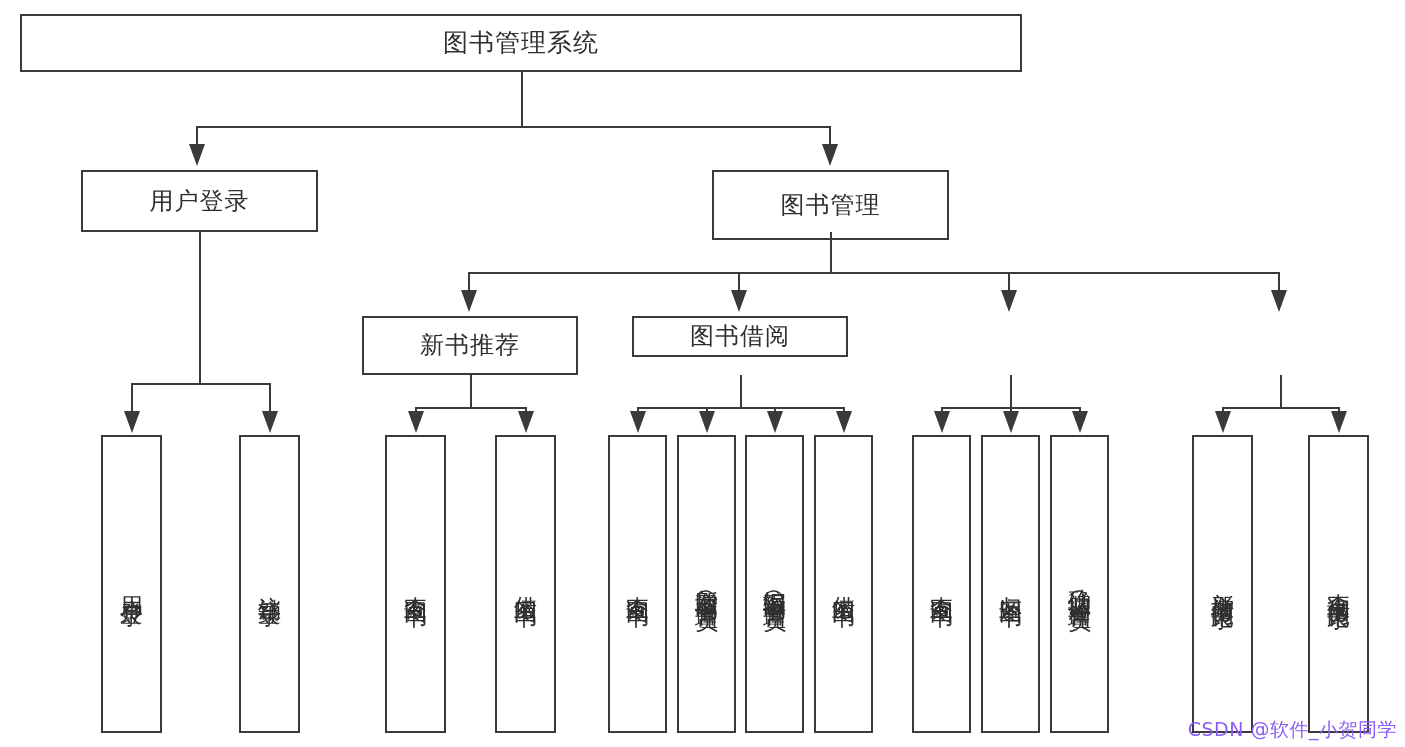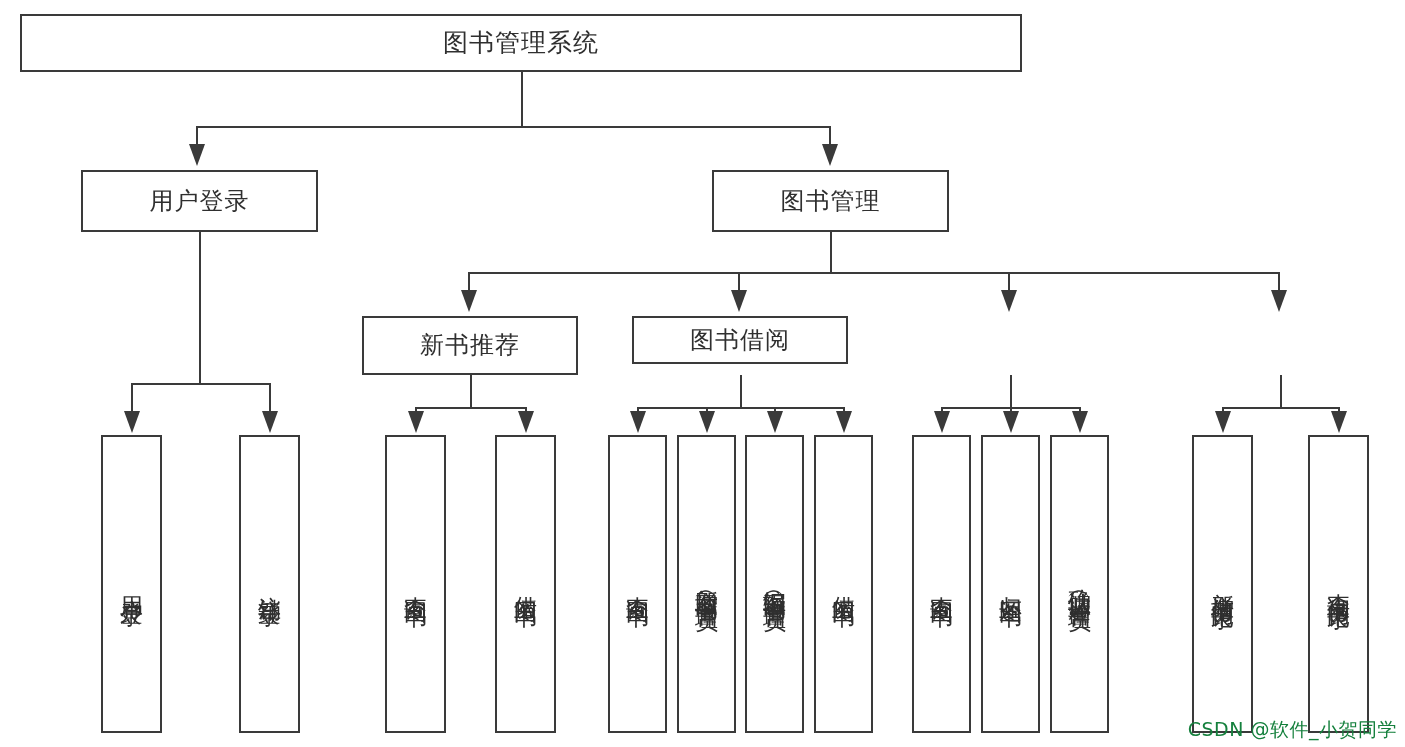--- a/index.html
+++ b/index.html
@@ -63,21 +63,21 @@
     border-left:8px solid transparent;
     border-right:8px solid transparent;
     border-top:22px solid #3a3a3a;
   }
   
   .watermark{
     position:absolute;
     right:8px;
     bottom:4px;
     font-size:19px;
-    color:#15803d;
+    color:#8b5cf6;
     white-space:nowrap;
     letter-spacing:0.5px;
     pointer-events:none;
   }
 </style>
 </head>
 <body>
 
 <div id="canvas">
 
@@ -87,21 +87,21 @@
 
   <div class="hline" style="left:196px;top:126px;width:634px;"></div>
 
   <div class="vline" style="left:196px;top:126px;height:20px;"></div>
   <div class="arrow" style="left:189px;top:144px;"></div>
   <div class="vline" style="left:829px;top:126px;height:20px;"></div>
   <div class="arrow" style="left:822px;top:144px;"></div>
 
   <div class="node horiz" style="left:81px;top:170px;width:237px;height:62px;">用户登录</div>
 
-  <div class="node horiz" style="left:712px;top:170px;width:237px;height:62px;">图书管理</div>
+  <div class="node horiz" style="left:712px;top:170px;width:237px;height:70px;">图书管理</div>
 
   <div class="vline" style="left:199px;top:232px;height:151px;"></div>
   <div class="hline" style="left:131px;top:383px;width:138px;"></div>
   <div class="vline" style="left:131px;top:383px;height:30px;"></div>
   <div class="arrow" style="left:124px;top:411px;"></div>
   <div class="vline" style="left:269px;top:383px;height:30px;"></div>
   <div class="arrow" style="left:262px;top:411px;"></div>
 
   <div class="vline" style="left:830px;top:232px;height:40px;"></div>
   <div class="hline" style="left:468px;top:272px;width:811px;"></div>
@@ -110,21 +110,21 @@
   <div class="arrow" style="left:461px;top:290px;"></div>
   <div class="vline" style="left:738px;top:272px;height:20px;"></div>
   <div class="arrow" style="left:731px;top:290px;"></div>
   <div class="vline" style="left:1008px;top:272px;height:20px;"></div>
   <div class="arrow" style="left:1001px;top:290px;"></div>
   <div class="vline" style="left:1278px;top:272px;height:20px;"></div>
   <div class="arrow" style="left:1271px;top:290px;"></div>
 
   <div class="node horiz" style="left:362px;top:316px;width:216px;height:59px;text-align:center;">新书推荐</div>
 
-  <div class="node horiz" style="left:632px;top:316px;width:216px;height:48px;">图书借阅</div>
+  <div class="node horiz" style="left:632px;top:316px;width:216px;height:41px;">图书借阅</div>
 
 
 
   <div class="vline" style="left:470px;top:375px;height:32px;"></div>
   <div class="hline" style="left:415px;top:407px;width:110px;"></div>
   <div class="vline" style="left:415px;top:407px;height:8px;"></div>
   <div class="arrow" style="left:408px;top:411px;"></div>
   <div class="vline" style="left:525px;top:407px;height:8px;"></div>
   <div class="arrow" style="left:518px;top:411px;"></div>
 

